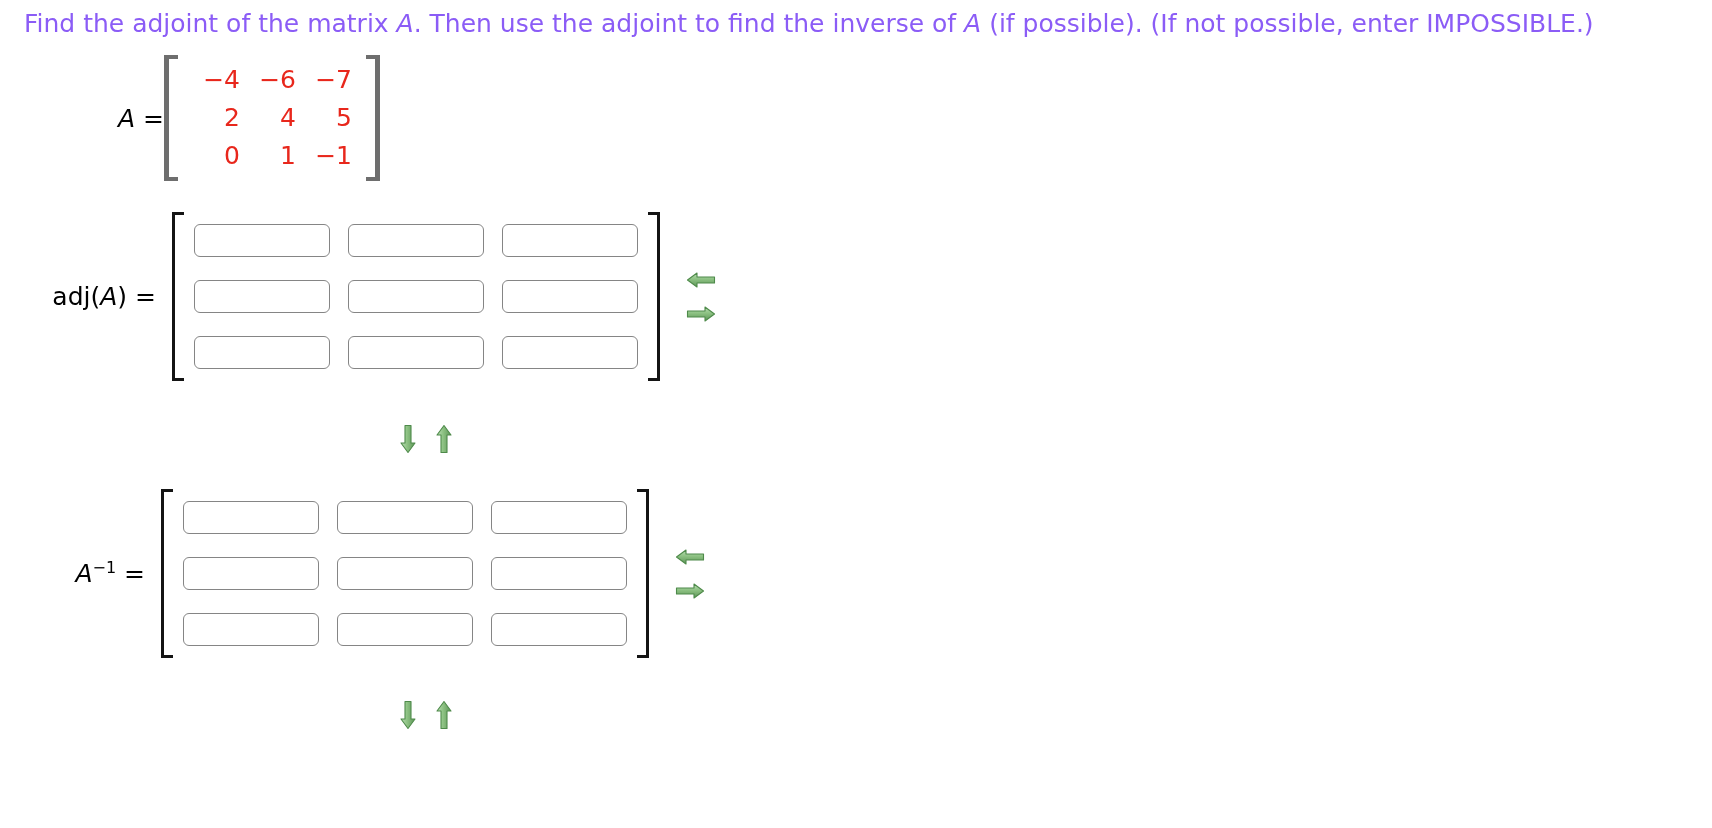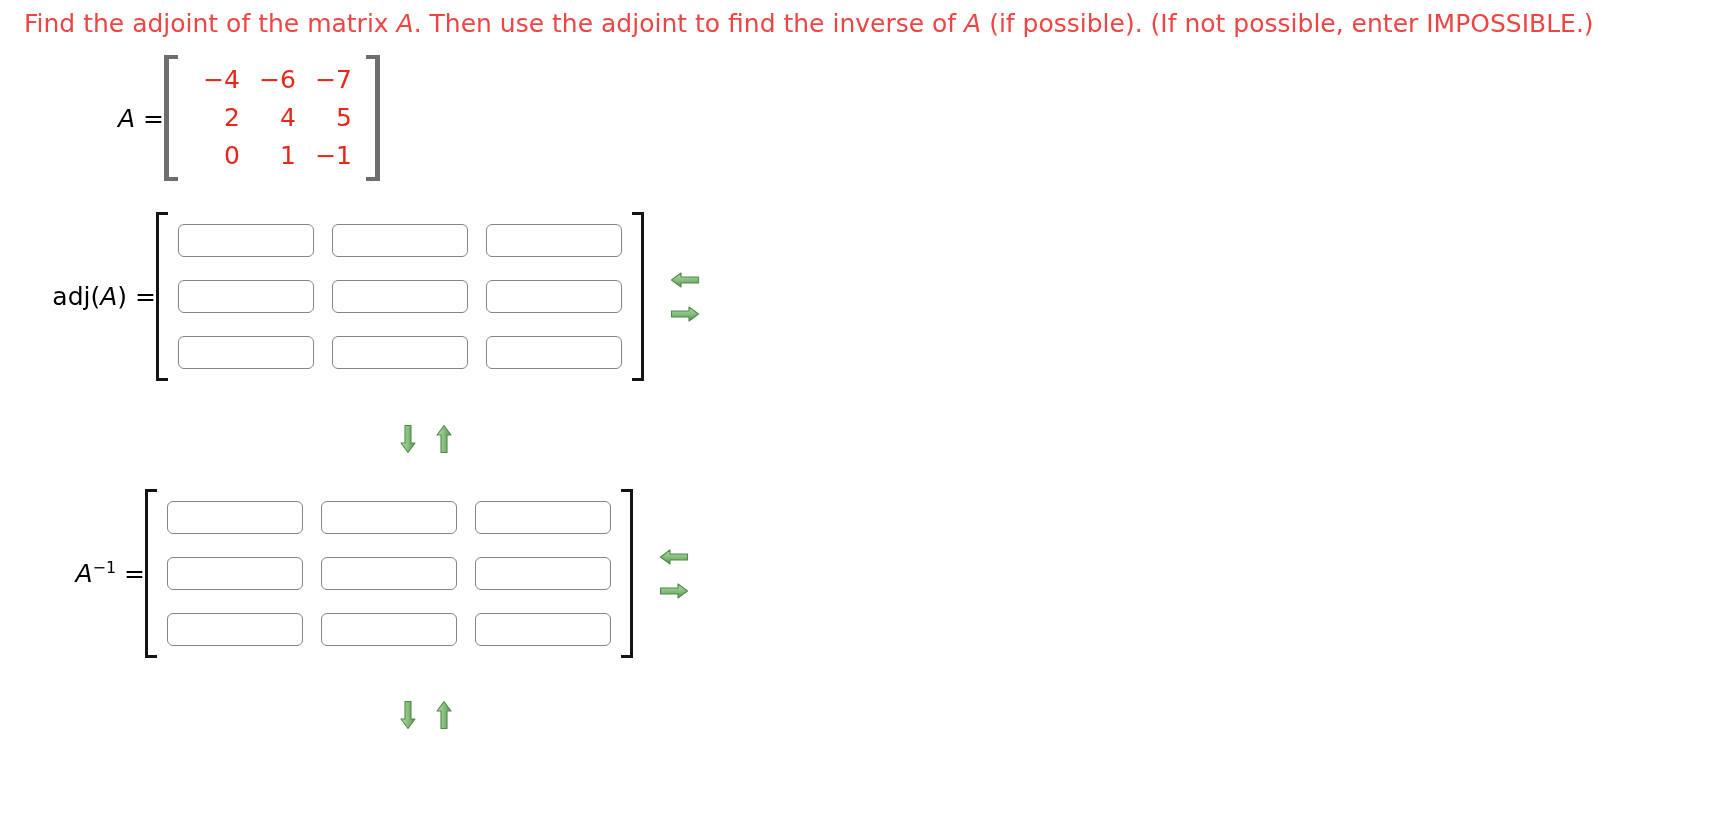--- a/index.html
+++ b/index.html
@@ -18,21 +18,21 @@
   }
 
   
   .prompt {
     position: absolute;
     left: 24px;
     top: 8px;
     font-size: 25px;
     line-height: 32px;
     white-space: nowrap;
-    color: #ef4444;
+    color: #8b5cf6;
   }
   .prompt .var { font-style: italic; }
 
   
   .given-block {
     position: absolute;
     left: 118px;
     top: 55px;
     display: flex;
     align-items: center;
@@ -75,20 +75,21 @@
     position: absolute;
     display: flex;
     align-items: center;
   }
   #adj-block  { left: 28px; top: 212px; }
   #inv-block  { left: 17px; top: 489px; }
 
   .answer-label {
     width: 128px;
     text-align: right;
+    padding-right: 16px;
     font-size: 25px;
     white-space: nowrap;
     color: #000;
   }
   .answer-label .var { font-style: italic; }
   .answer-label .sup {
     font-size: 16px;
     vertical-align: super;
     font-style: normal;
   }

